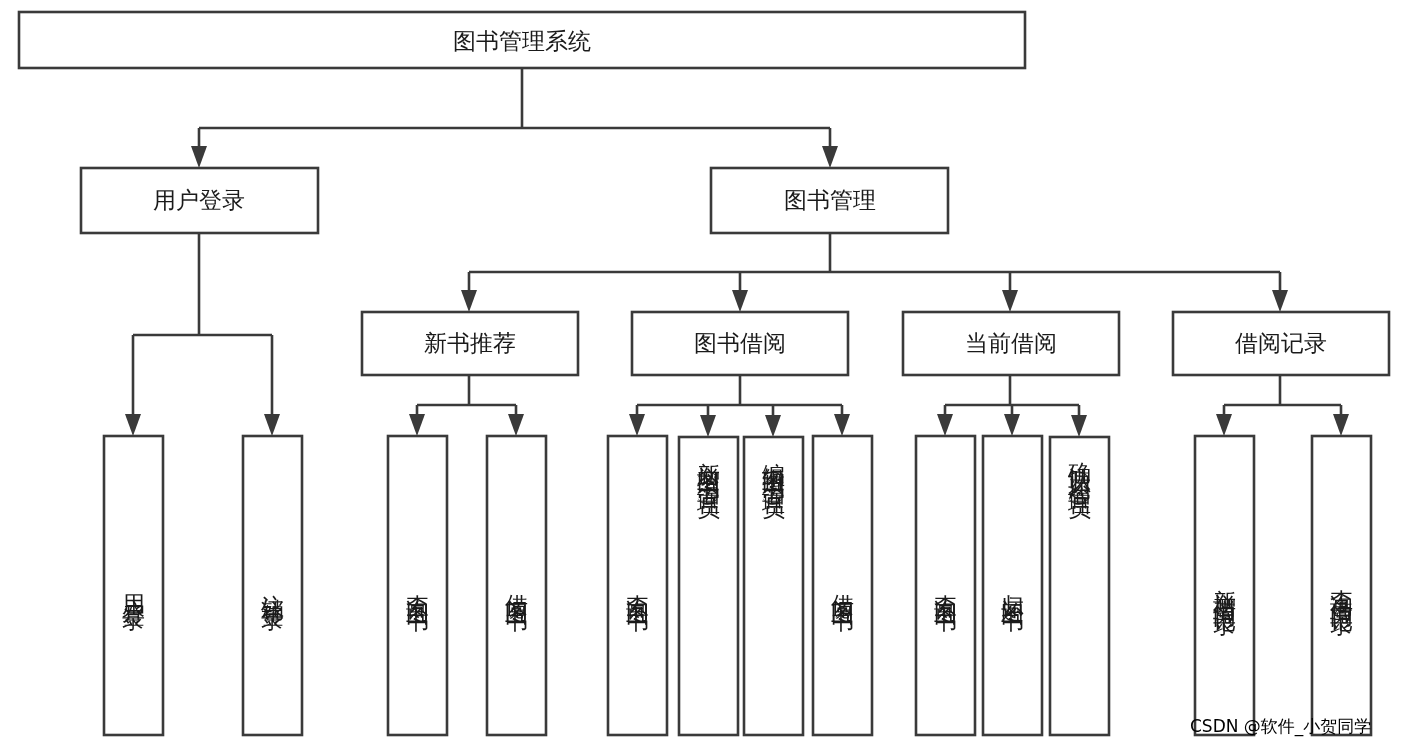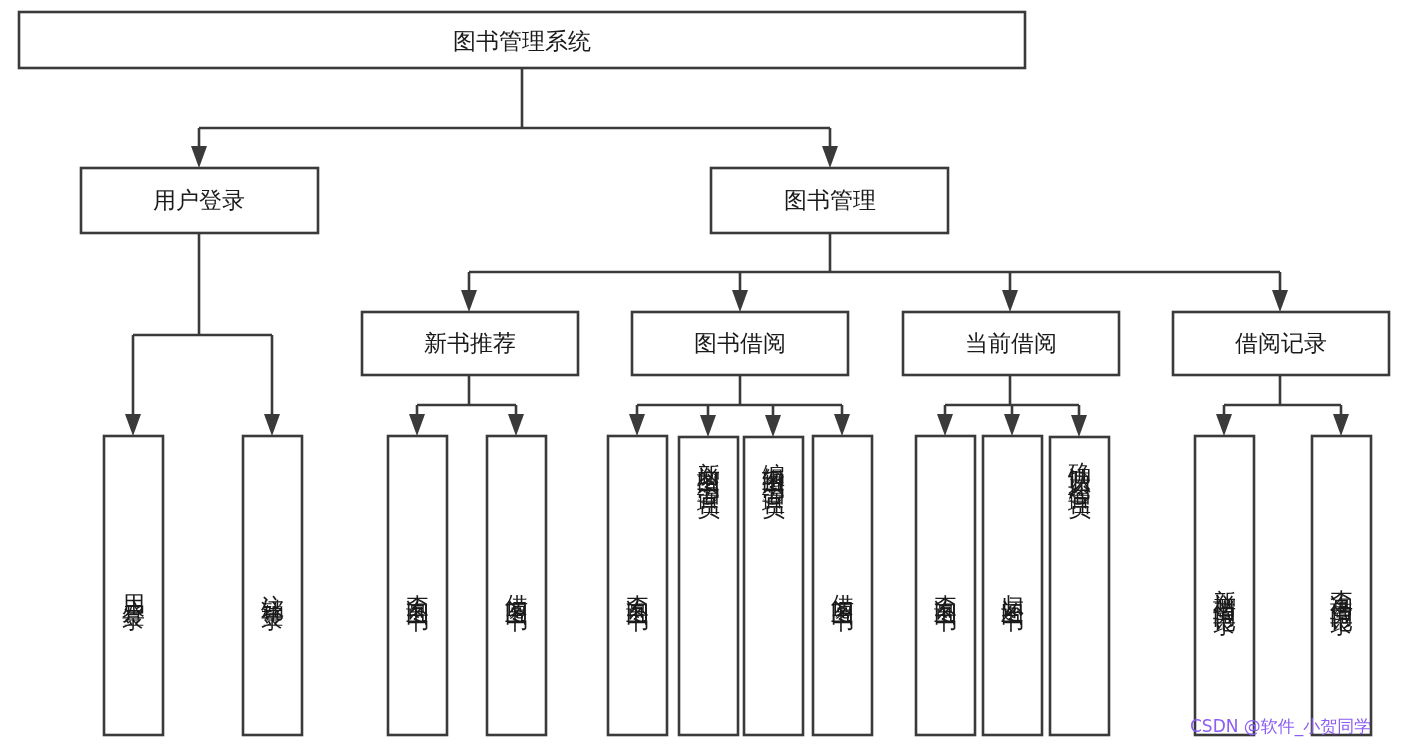--- a/index.html
+++ b/index.html
@@ -64,21 +64,21 @@
   }
   .vlabel.top-aligned {
     justify-content: flex-start;
   }
   .watermark {
     position: absolute;
     left: 1190px;
     top: 715px;
     font-family: "DejaVu Sans", "Liberation Sans", sans-serif;
     font-size: 17px;
-    color: #8b5cf6;
+    color: #000000;
     white-space: nowrap;
   }
 </style>
 </head>
 <body>
 
 <div id="diagram-root">
 
   <svg class="diagram-canvas" viewBox="0 0 1405 747">
 

